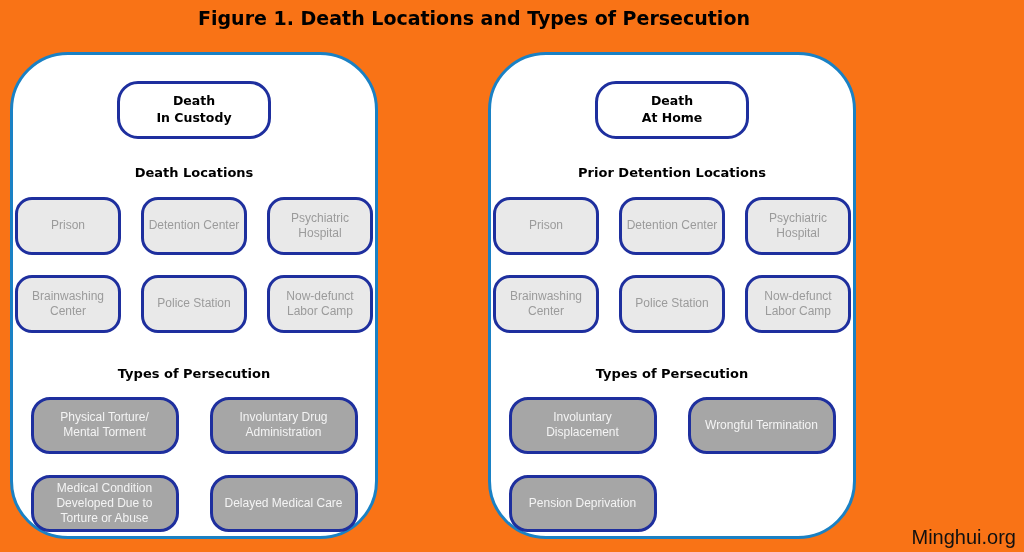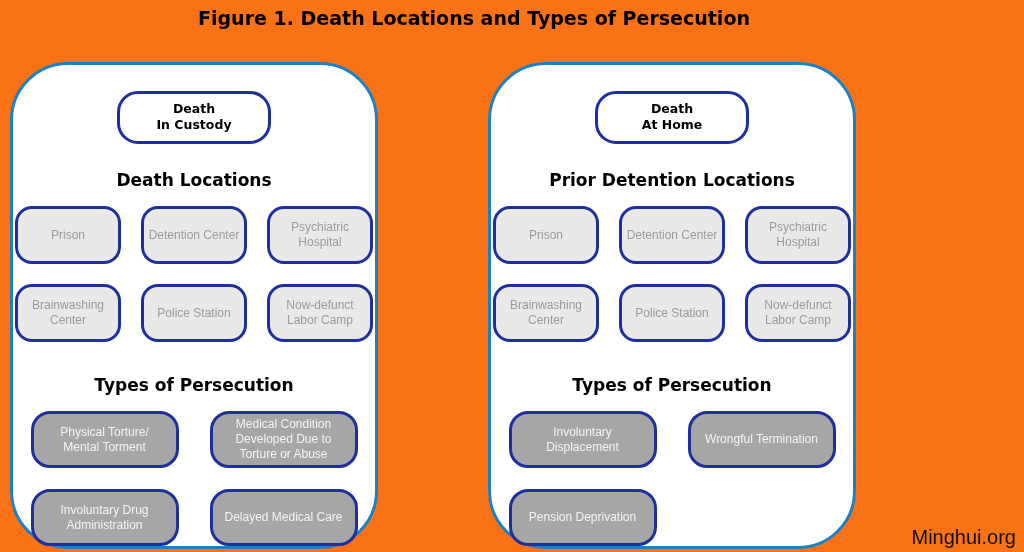--- a/index.html
+++ b/index.html
@@ -1,30 +1,30 @@
 <!DOCTYPE html>
 <html><head>
 <meta charset="utf-8">
 <style>
   html,body{margin:0;padding:0;background:#fff;}
   .canvas{position:relative;width:1024px;height:552px;background:#f97316;overflow:hidden;
           font-family:"Liberation Sans",sans-serif;}
   .title{position:absolute;top:7px;left:10px;width:928px;text-align:center;
          font-family:"DejaVu Sans",sans-serif;font-weight:bold;font-size:19px;color:#000;}
-  .panel{position:absolute;top:62px;width:368px;height:487px;box-sizing:border-box;
+  .panel{position:absolute;top:52px;width:368px;height:487px;box-sizing:border-box;
          border:3px solid #1a81c4;border-radius:58px;background:#fff;
          display:flex;flex-direction:column;align-items:center;padding-top:26px;}
   .panel-left{left:10px;}
   .panel-right{left:488px;}
   .capsule{width:154px;height:58px;box-sizing:border-box;border:3px solid #1e2f9e;
            border-radius:21px;background:#fff;display:flex;align-items:center;justify-content:center;
            text-align:center;white-space:pre-line;line-height:1.35;color:#000;
            font-family:"DejaVu Sans",sans-serif;font-weight:bold;font-size:12.5px;}
   .sec-header{margin:27px 0 0 0;font-family:"DejaVu Sans",sans-serif;font-weight:bold;
-              font-size:17px;color:#000;line-height:1.15;}
+              font-size:13px;color:#000;line-height:1.15;}
   .pers-header{margin-top:34px;}
   .loc-grid{margin-top:16px;display:grid;grid-template-columns:repeat(3,106px);
             column-gap:22px;row-gap:20px;gap:20px;}
   .pers-grid{margin-top:15px;display:grid;grid-template-columns:repeat(2,148px);
              column-gap:31px;row-gap:21px;}
   .box{box-sizing:border-box;height:58px;border:3px solid #1e2f9e;border-radius:17px;
        display:flex;align-items:center;justify-content:center;text-align:center;
        white-space:pre-line;line-height:1.25;padding:2px 4px;font-size:12px;}
   .box-light{background:#e9e9e9;color:#9b9b9b;}
   .box-dark{background:#a6a6a6;color:#f4f4f4;height:57px;border-radius:19px;}
@@ -49,25 +49,25 @@
       <div class="box box-light">Brainwashing
 Center</div>
       <div class="box box-light">Police Station</div>
       <div class="box box-light">Now-defunct
 Labor Camp</div>
     </div>
     <h2 class="sec-header pers-header">Types of Persecution</h2>
     <div class="pers-grid">
       <div class="box box-dark">Physical Torture/
 Mental Torment</div>
+      <div class="box box-dark">Involuntary Drug
+Administration</div>
       <div class="box box-dark">Medical Condition
 Developed Due to
 Torture or Abuse</div>
-      <div class="box box-dark">Involuntary Drug
-Administration</div>
       <div class="box box-dark">Delayed Medical Care</div>
     </div>
   </section>
 
   <section class="panel panel-right">
     <div class="capsule">Death
 At Home</div>
     <h2 class="sec-header">Prior Detention Locations</h2>
     <div class="loc-grid">
       <div class="box box-light">Prison</div>

